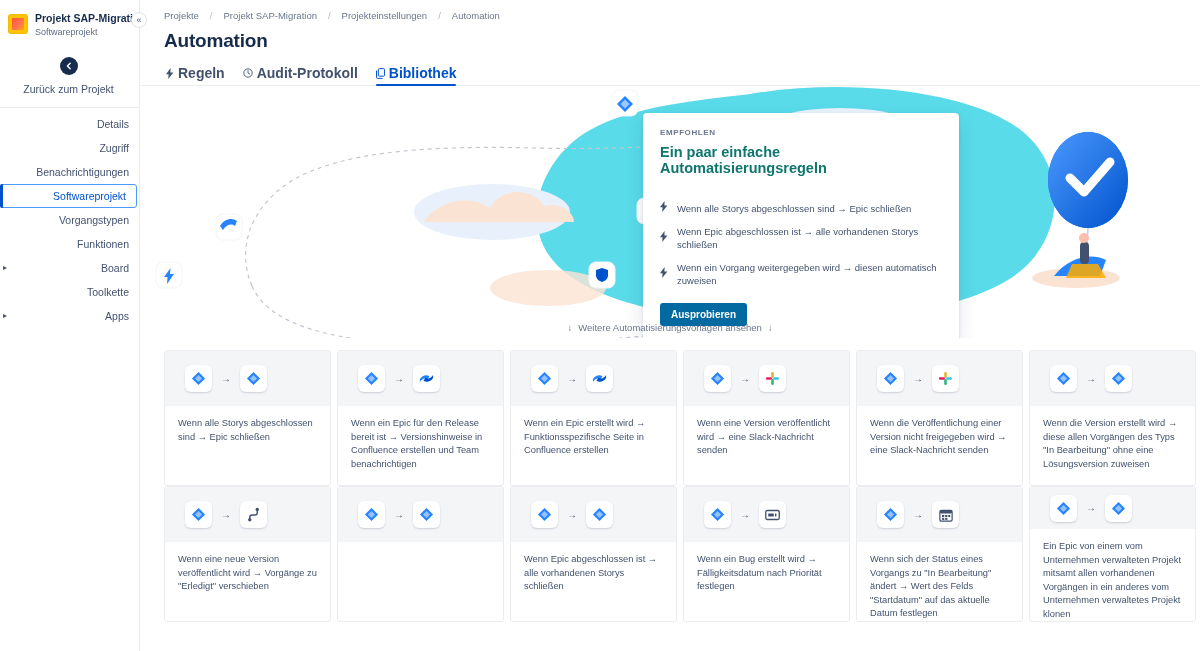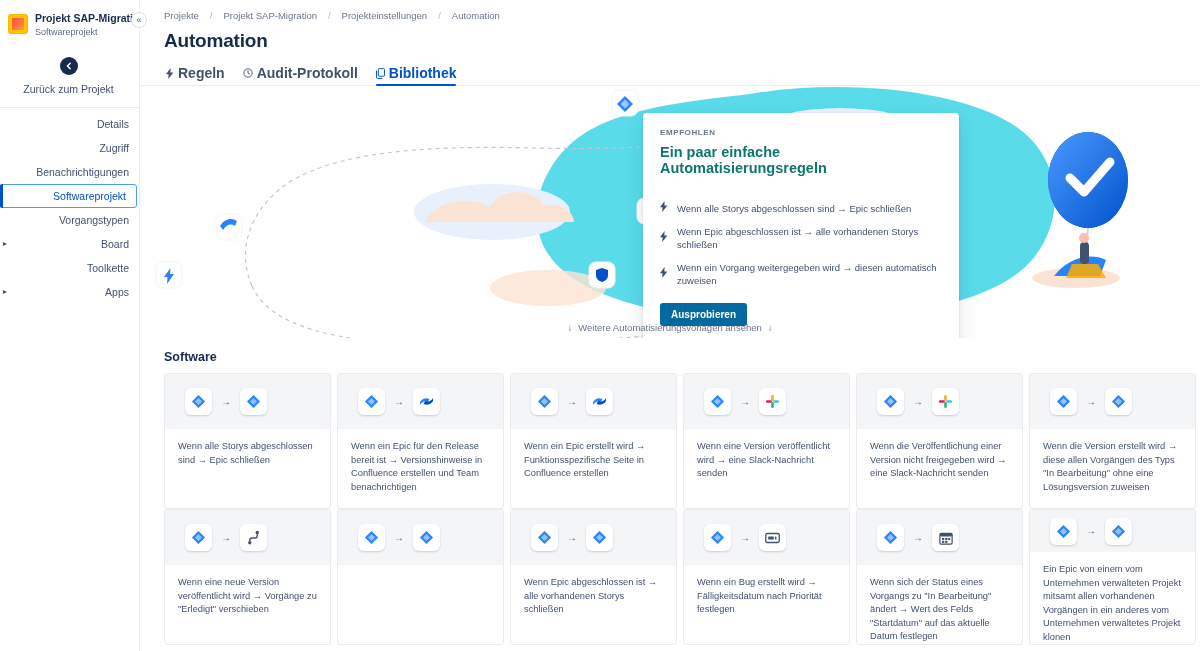--- a/index.html
+++ b/index.html
@@ -214,20 +214,23 @@
         <span>Zugriff</span>
       </div>
       <div class="nav-item">
         <span>Benachrichtigungen</span>
       </div>
       <div class="nav-item selected">
         <span>Softwareprojekt</span>
       </div>
       <div class="nav-item">
         <span>Vorgangstypen</span>
+      </div>
+      <div class="nav-item">
+        <span>Funktionen</span>
       </div>
       <div class="nav-item">
         <span class="caret">▸</span>
         <span>Board</span>
       </div>
       <div class="nav-item">
         <span>Toolkette</span>
       </div>
       <div class="nav-item">
         <span class="caret">▸</span>
@@ -367,21 +370,20 @@
       </div>
     </section>
 
     <div class="more-link">
       <span>↓</span>
       <span>Weitere Automatisierungsvorlagen ansehen</span>
       <span>↓</span>
     </div>
 
     <section class="section">
-      <h2 class="section-title">Software</h2>
       <div class="grid">
 
         <div class="tcard">
           <div class="tcard-head">
             <span class="icon-tile">
                 <svg width="15" height="15" viewBox="0 0 16 16">
                   <path d="M8 1l7 7-7 7-7-7z" fill="#2684ff"></path>
                   <path d="M8 4.2L11.8 8 8 11.8 4.2 8z" fill="#fff" opacity="0.5"></path>
                 </svg>
               </span>

